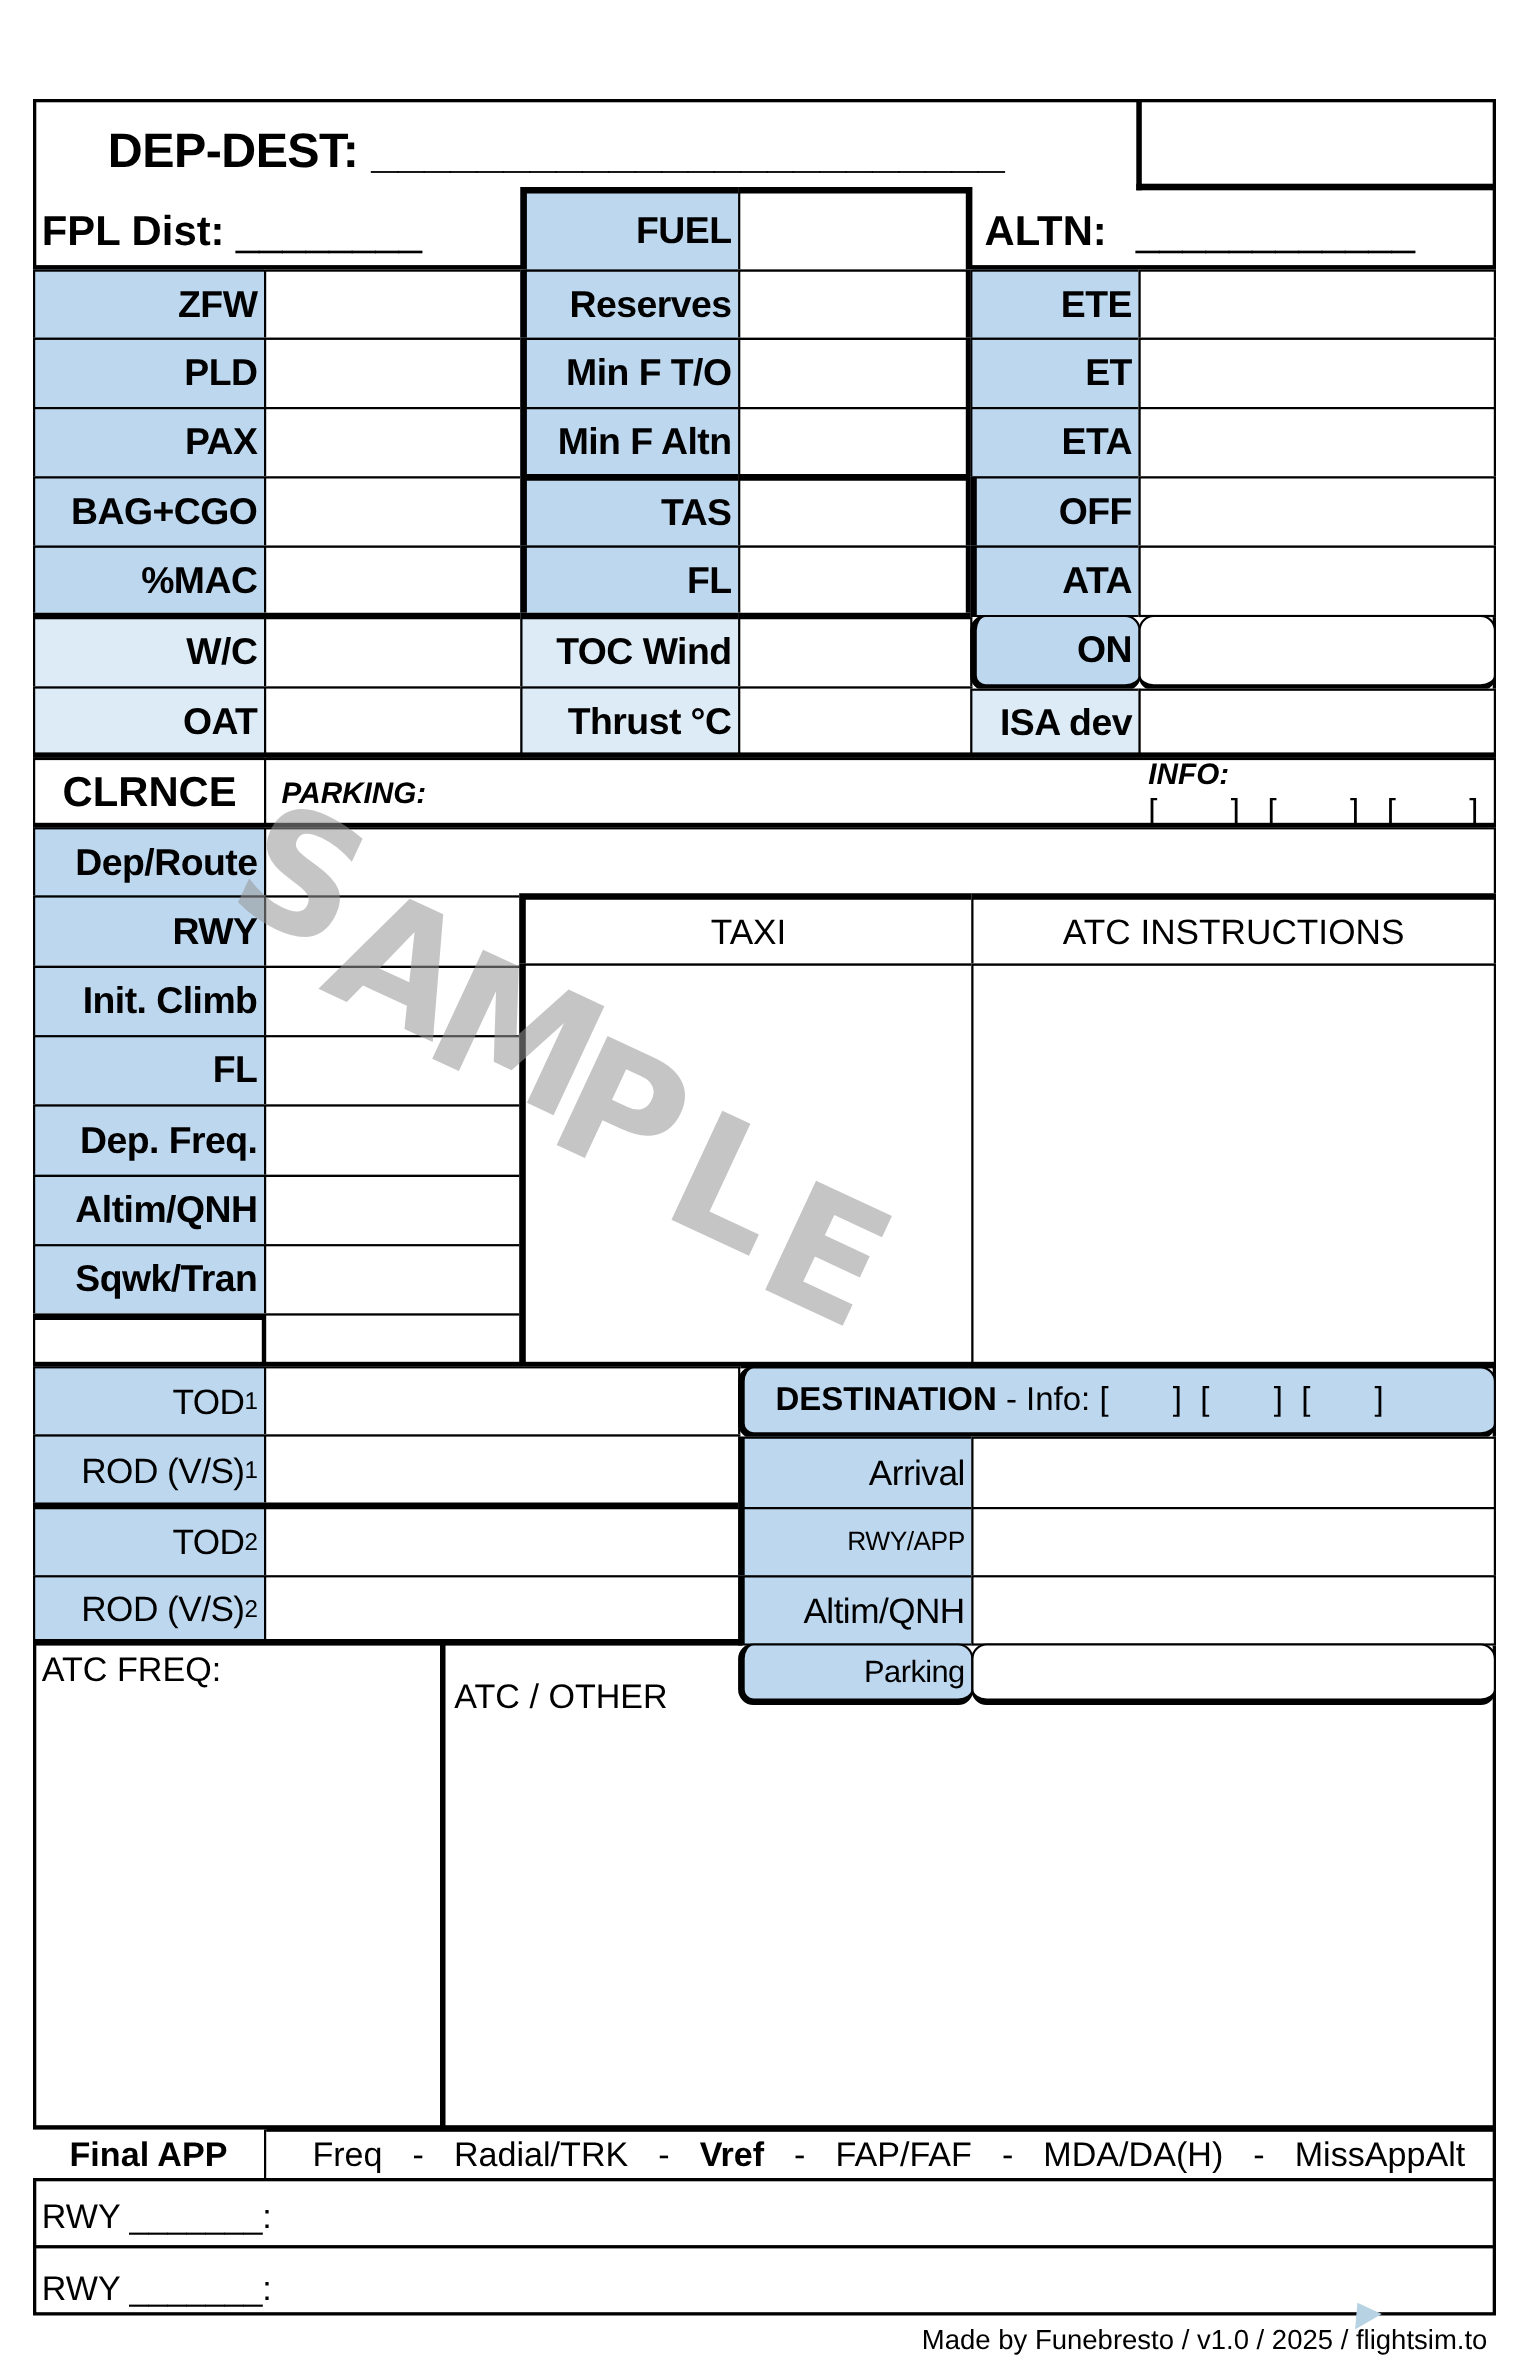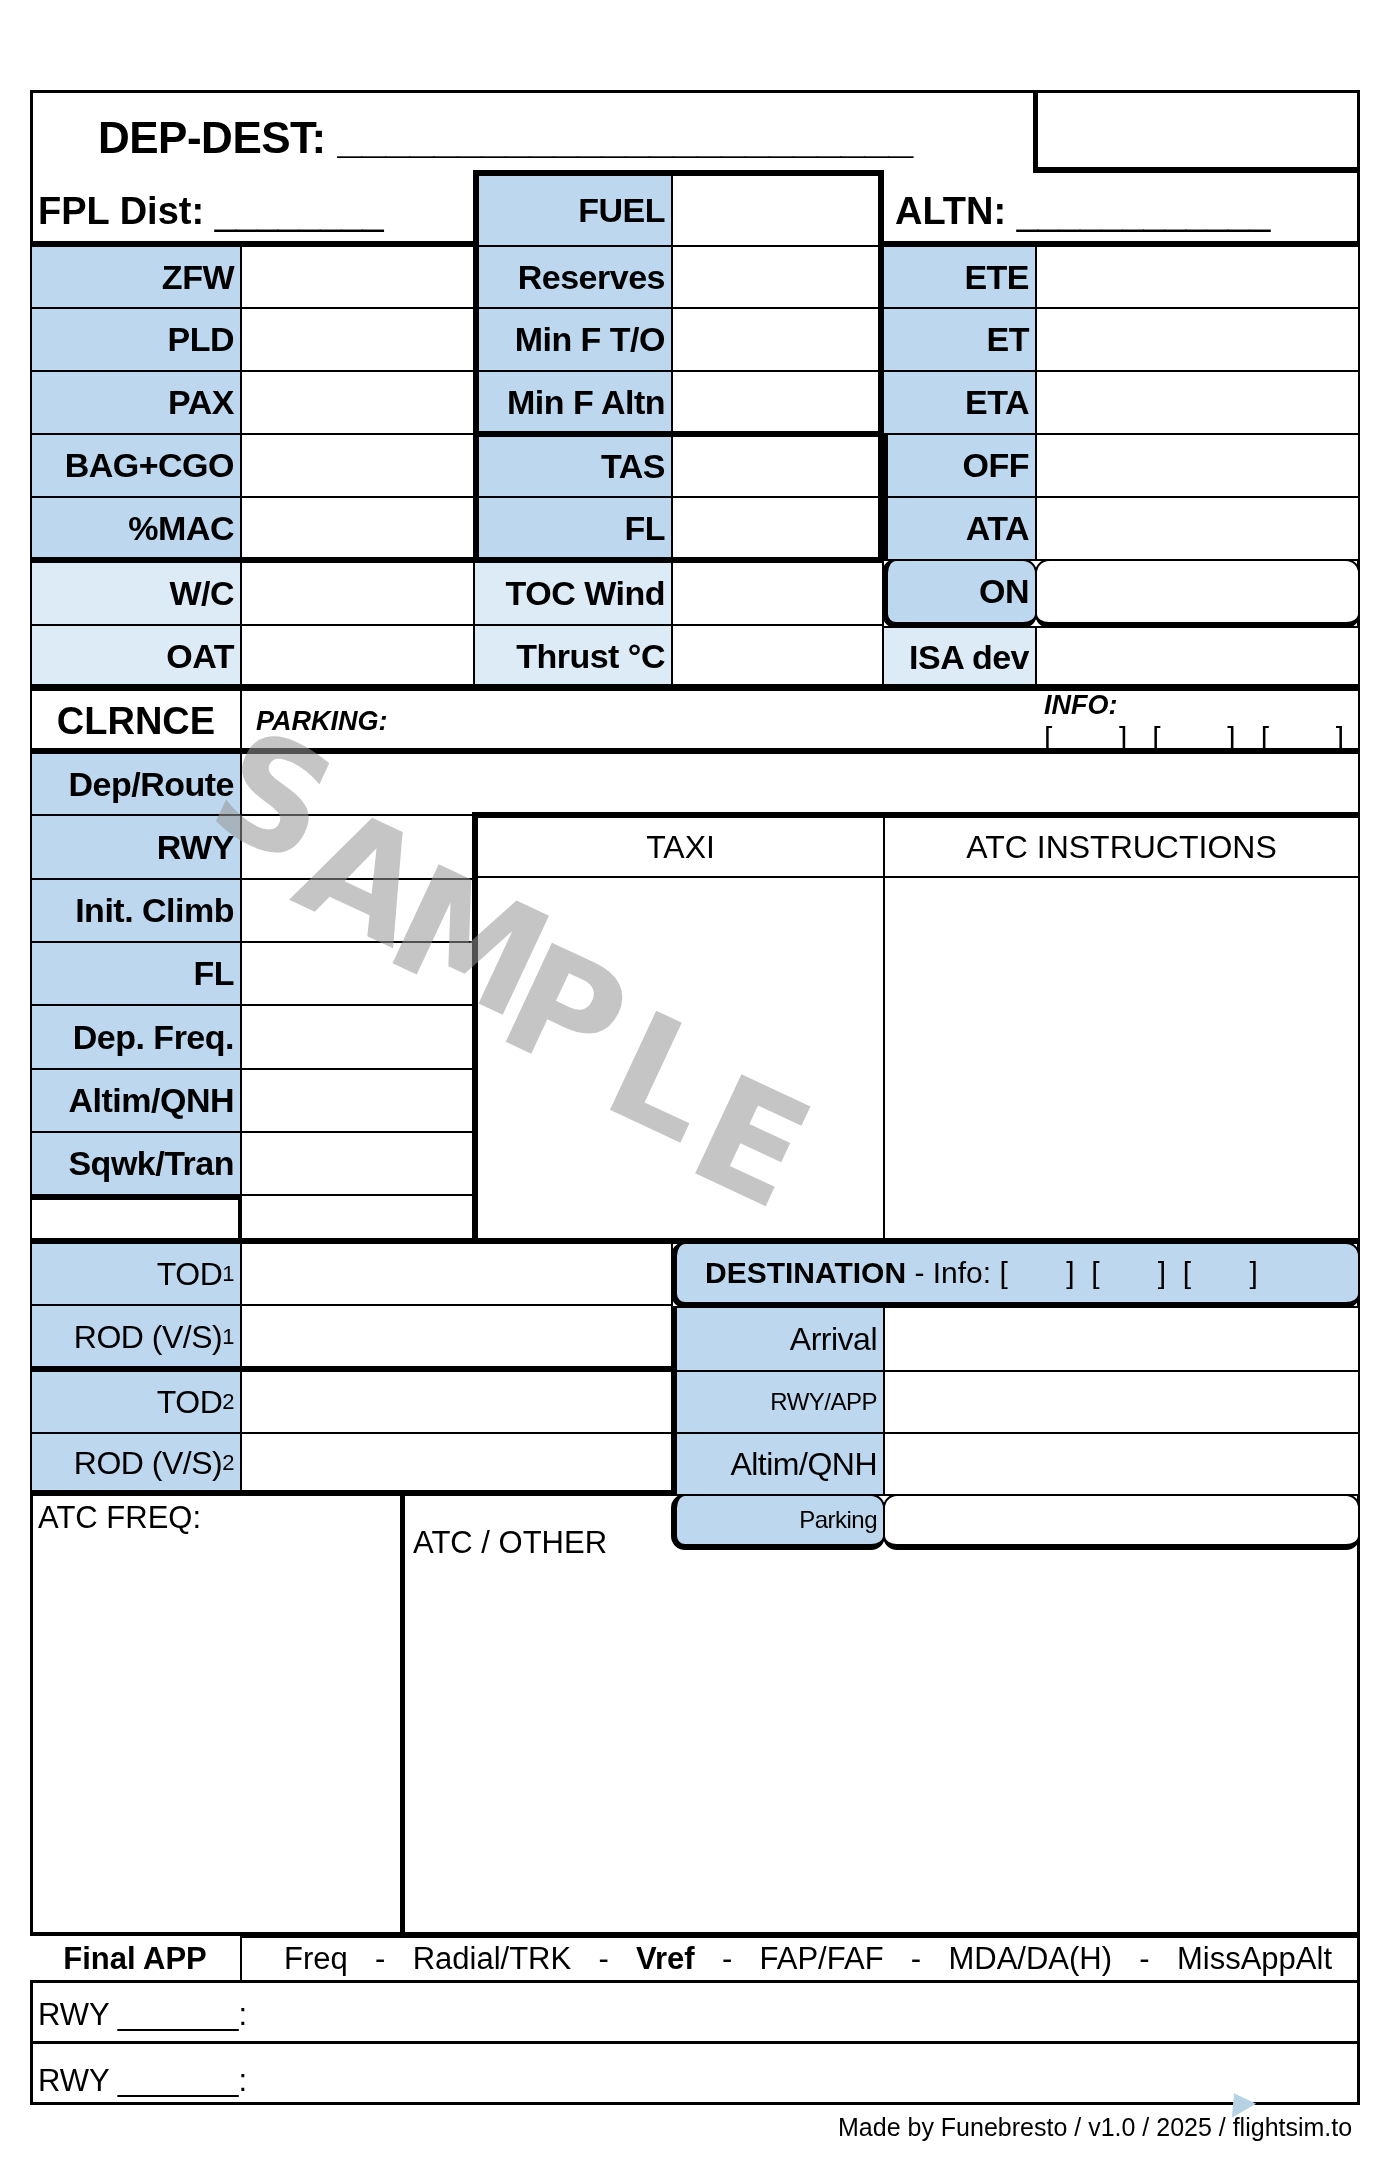--- a/index.html
+++ b/index.html
@@ -43,21 +43,21 @@
   <span style="font-weight:normal;">________</span>
 </div>
 
 <div class="cell lbl blue thick-t thick-l" style="left:473px;top:170px;width:200px;height:77px;font-size:34px;">
   <span>FUEL</span>
 </div>
 <div class="cell white thick-t thick-r" style="left:671px;top:170px;width:213px;height:77px;"></div>
 
 <div class="abs mid" style="left:895px;top:185px;height:52px;display:flex;align-items:center;">
   <span>ALTN:</span>&nbsp;
-  <span style="font-weight:normal;">____________</span>
+  <span style="font-weight:normal;margin-left:16px;">____________</span>
 </div>
 
 <div class="hline" style="left:30px;top:241px;width:445px;height:6px;"></div>
 <div class="hline" style="left:880px;top:241px;width:480px;height:6px;"></div>
 
 <div>
   <div class="cell lbl blue" style="left:30px;top:245px;width:212px;height:64px;">
       <span>ZFW</span>
     </div>
   <div class="cell white" style="left:240px;top:245px;width:235px;height:64px;"></div>
@@ -240,21 +240,21 @@
     </div>
   <div class="cell white" style="left:883px;top:1306px;width:477px;height:66px;"></div>
   <div class="cell lbl norm blue thick-l" style="left:671px;top:1370px;width:214px;height:64px;font-size:24px;">
       <span>RWY/APP</span>
     </div>
   <div class="cell white" style="left:883px;top:1370px;width:477px;height:64px;"></div>
   <div class="cell lbl norm blue thick-l" style="left:671px;top:1432px;width:214px;height:64px;font-size:32px;">
       <span>Altim/QNH</span>
     </div>
   <div class="cell white" style="left:883px;top:1432px;width:477px;height:64px;"></div>
-  <div class="cell lbl norm blue thick-l thick-b" style="left:671px;top:1494px;width:214px;height:56px;font-size:24px;">
+  <div class="cell lbl norm blue thick-l thick-b" style="left:671px;top:1494px;width:214px;height:56px;font-size:28px;">
       <span>Parking</span>
     </div>
   <div class="cell white thick-b" style="left:883px;top:1494px;width:477px;height:56px;"></div>
 </div>
 
 <div class="hline" style="left:30px;top:1490px;width:645px;height:6px;"></div>
 
 <div class="abs" style="left:30px;top:1494px;width:375px;height:441px;border-right:5px solid #000;padding:6px 8px;">
   <span class="plain" style="font-size:31px;">ATC FREQ:</span>
 </div>

